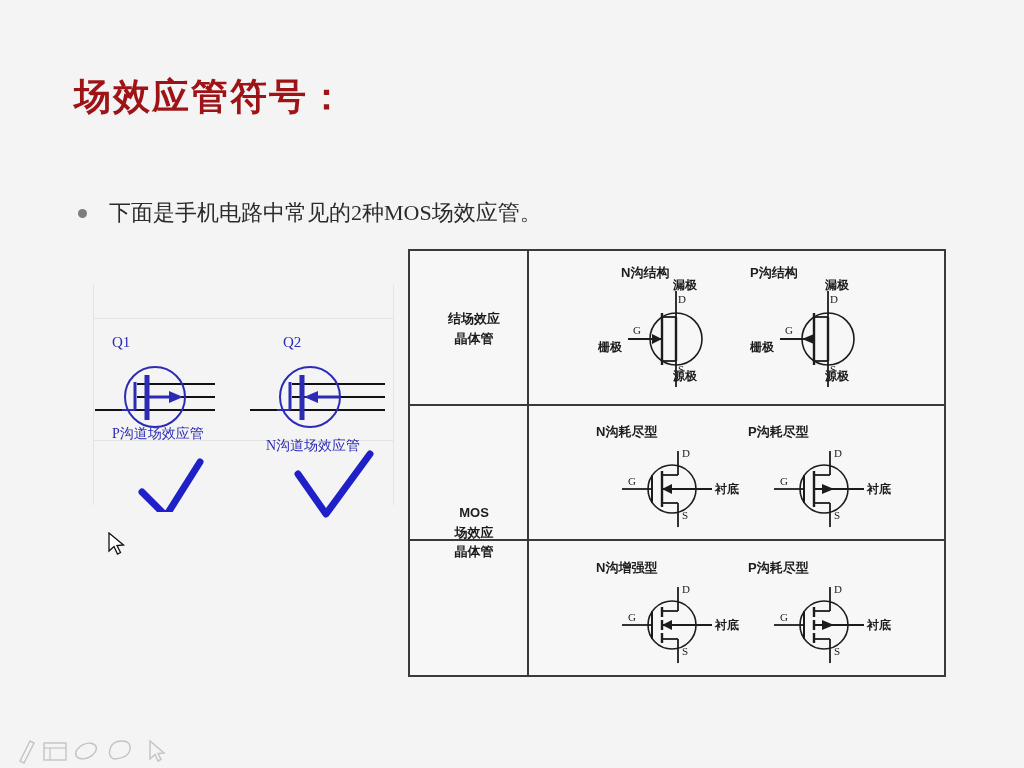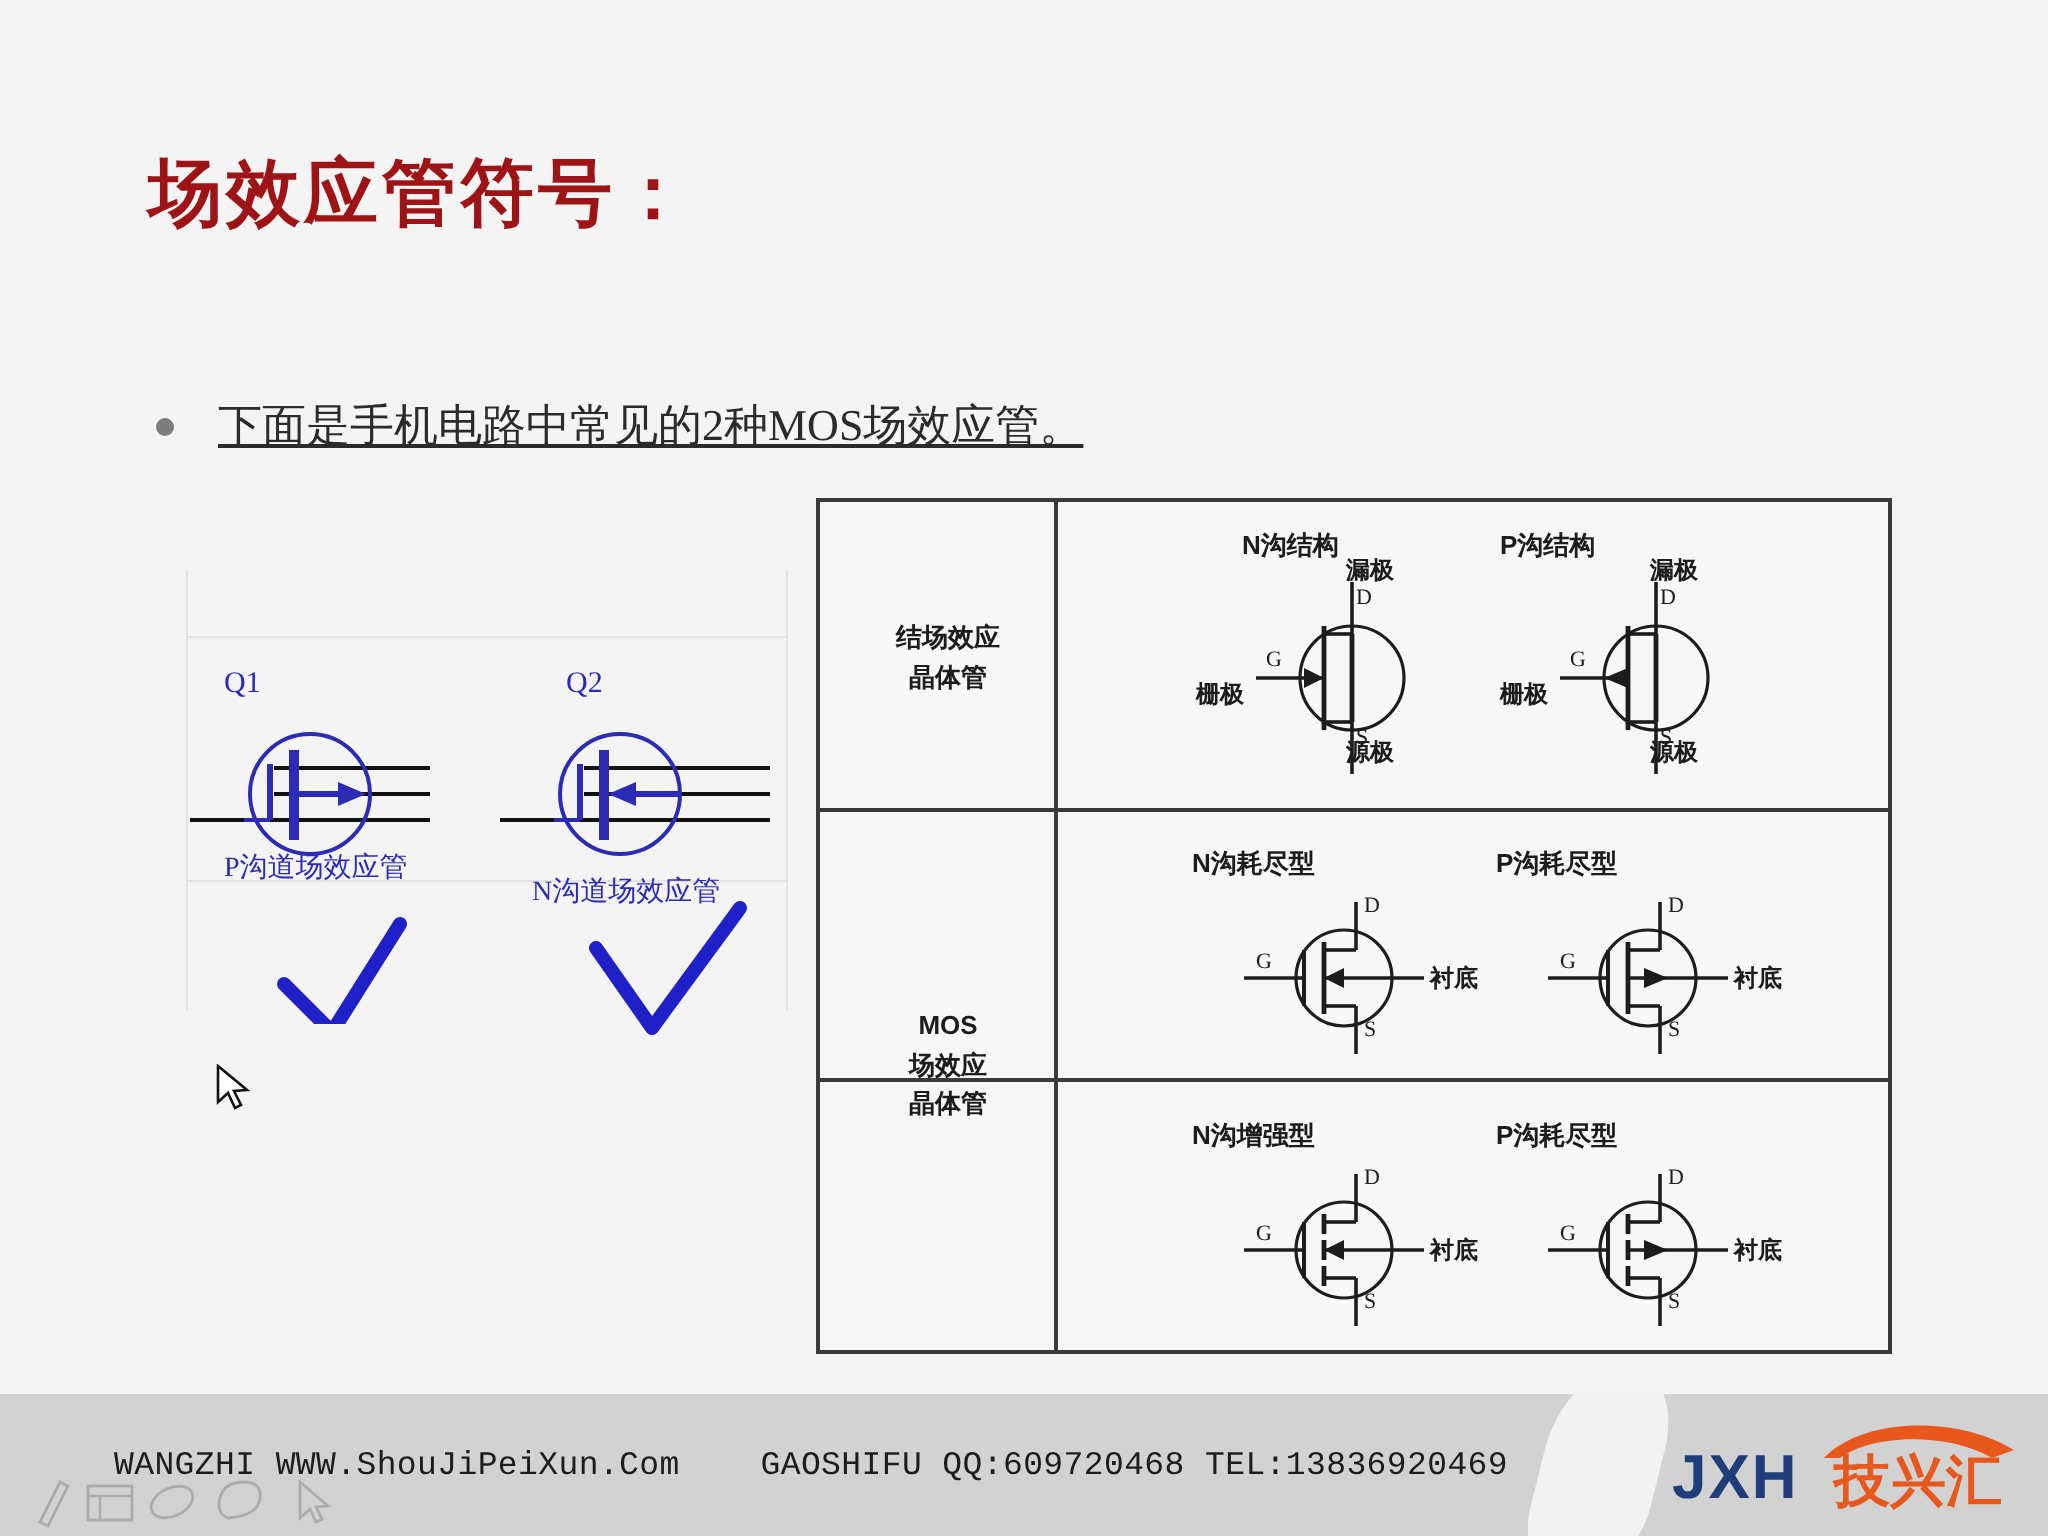--- a/index.html
+++ b/index.html
@@ -39,21 +39,20 @@
     width: 9px; height: 9px;
     border-radius: 50%;
     background: #7d7d7d;
     flex: 0 0 auto;
   }
   #bullet-text {
     font-size: 22px;
     color: #2b2b2b;
     white-space: nowrap;
     font-family: "Liberation Serif", "DejaVu Serif", serif;
-    text-decoration: underline;
   }
 
   
   .gridline { position: absolute; background: #e3e3e3; }
 
   
   .mos-group { position: absolute; }
   .mos-label-q {
     position: absolute;
     font-size: 15px;
@@ -382,32 +381,20 @@
     <span class="pin-lbl" style="left:424px; top:332px;">D</span>
     <span class="pin-lbl" style="left:370px; top:360px;">G</span>
     <span class="pin-lbl" style="left:424px; top:394px;">S</span>
     <span class="pin-cn" style="left:457px; top:366px;">衬底</span>
   </div>
 
   <svg id="cursor" width="20" height="26" viewBox="0 0 20 26">
     <polygon points="1,1 1,19 6,14.5 9.5,22 12.5,20.5 9,13.5 15.5,13" fill="#ffffff" stroke="#111" stroke-width="1.3"></polygon>
   </svg>
 
-  <div id="footer">
-    <div id="footer-swoosh"></div>
-    <div id="footer-text">WANGZHI WWW.ShouJiPeiXun.Com    GAOSHIFU QQ:609720468 TEL:13836920469</div>
-
-    <div id="logo">
-      <svg style="position:absolute; left:74px; top:-2px;" width="100" height="22" viewBox="0 0 100 22">
-        <path d="M2 21 C 22 0, 70 0, 97 17 L 86 21 C 64 8, 26 9, 10 21 Z" fill="#e8581c"></path>
-      </svg>
-      <span class="logo-jxh">JXH</span>
-      <span class="logo-cn">技兴汇</span>
-    </div>
-  </div>
 
   <svg id="pp-toolbar" width="170" height="28" viewBox="0 0 170 28">
 
     <g>
       <path d="M6 24 L16 4 L20 6 L10 26 Z" fill="none" stroke="#555" stroke-width="1.4"></path>
     </g>
 
     <g>
       <rect x="30" y="6" width="22" height="17" fill="none" stroke="#555" stroke-width="1.4"></rect>
       <line x1="30" y1="11" x2="52" y2="11" stroke="#555" stroke-width="1.2"></line>

